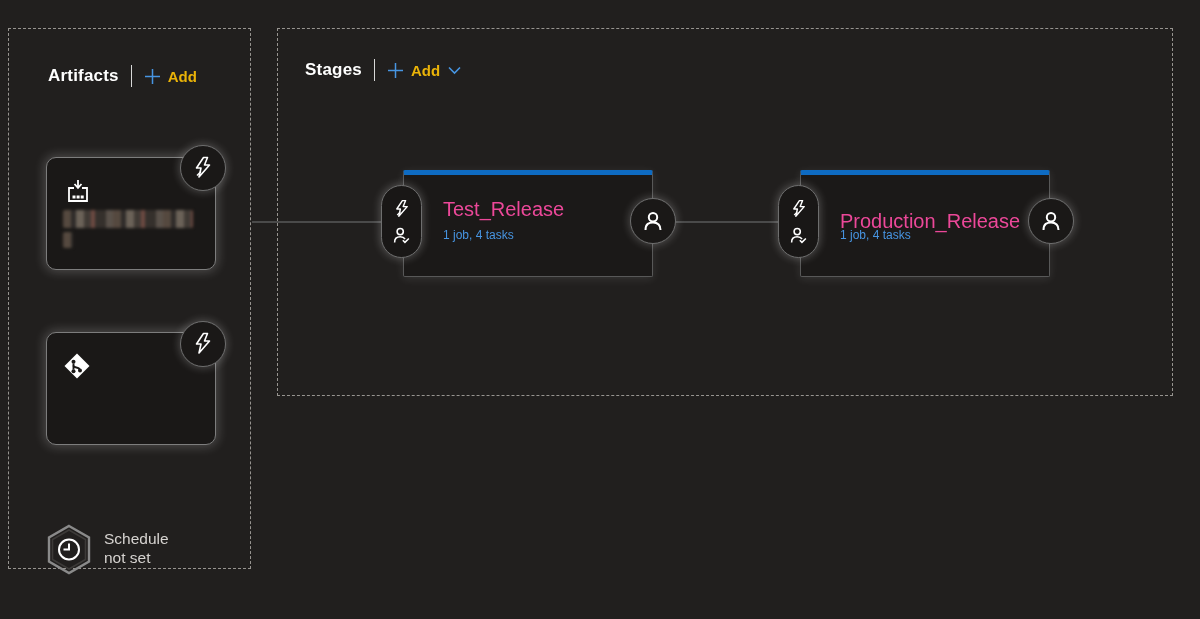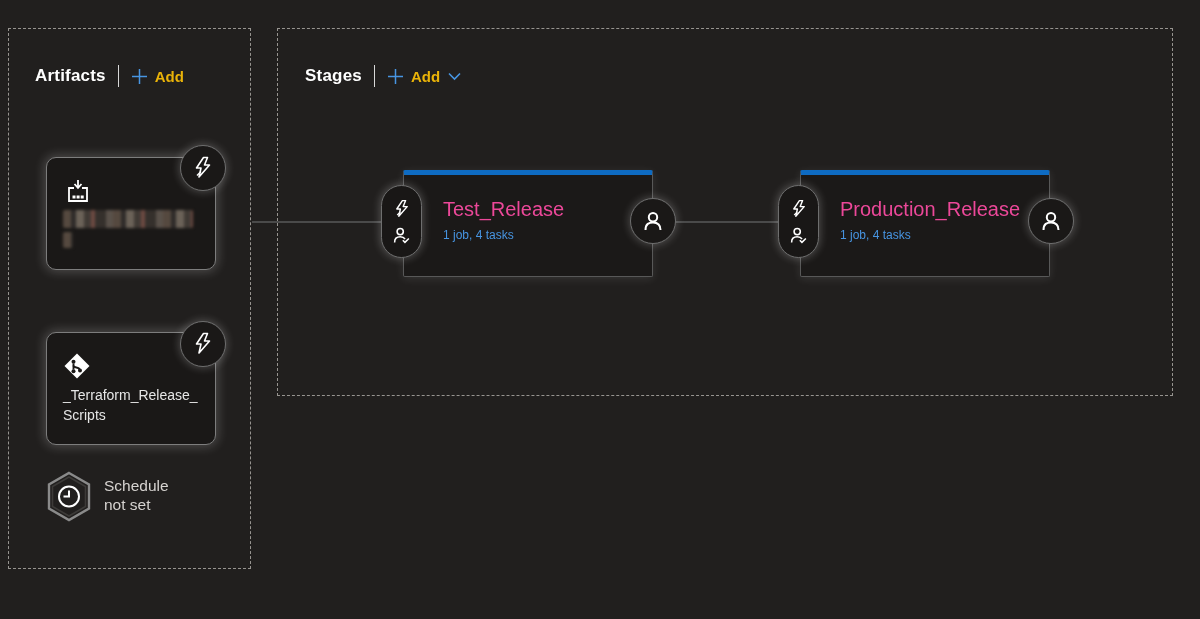--- a/index.html
+++ b/index.html
@@ -27,21 +27,21 @@
            background:#1a1817; border:1px solid #6e6e6e;
            box-shadow:0 0 9px 1px rgba(255,255,255,.22);
            display:flex; align-items:center; justify-content:center; cursor:pointer; }
   .artifact-name { position:absolute; color:#dcdcdc; font-size:14px; line-height:20px;
                    width:136px; word-break:break-all; }
   .mosaic-line { display:block; height:18px; width:130px; margin-bottom:4px;
     background:repeating-linear-gradient(90deg,#55493f 0 8px,#2e2b29 8px 13px,#6b6258 13px 21px,#403a35 21px 28px,#6e4a42 28px 32px,#35302c 32px 43px,#59514a 43px 50px);
     filter:blur(1.6px); border-radius:2px; }
   .mosaic-line.short { width:10px; height:16px; }
 
-  .sched { position:absolute; left:46px; top:471px; display:flex; align-items:flex-start; cursor:pointer; }
+  .sched { position:absolute; left:46px; top:524px; display:flex; align-items:flex-start; cursor:pointer; }
   .sched-text { margin-left:12px; margin-top:5px; color:#d6d3d0; font-size:15.5px; line-height:19px; }
 
   .connector { position:absolute; height:2px; background:#4a4a4a; }
 
   .stage-card { position:absolute; width:250px; height:107px; background:#1b1918;
                 border:1px solid #585858; border-top:5px solid #0e6bc2; border-radius:2px;
                 box-shadow:0 2px 10px rgba(255,255,255,.10); cursor:pointer; }
   .stage-title { position:absolute; color:#ec4899; font-size:20px; white-space:nowrap; }
   .stage-sub { position:absolute; color:#4795e2; font-size:12px; white-space:nowrap; cursor:pointer; }
   .pill { position:absolute; width:41px; height:73px; border-radius:21px;
@@ -52,34 +52,34 @@
   svg { display:block; }
 </style>
 </head>
 <body>
 
 <div class="page">
 
   <div class="panel artifacts-panel"></div>
   <div class="panel stages-panel"></div>
 
-  <div class="hdr" style="left:35px; top:62px;">
+  <div class="hdr" style="left:48px; top:62px;">
     <span class="hdr-title">Artifacts</span>
     <span class="hdr-sep"></span>
     <button class="add-btn">
       <span>
         <svg width="17" height="17" viewBox="0 0 17 17">
             <path d="M8.5 1v15M1 8.5h15" stroke="#4795e2" stroke-width="1.5" fill="none"></path>
           </svg>
       </span>
       <span>Add</span>
     </button>
   </div>
 
-  <div class="hdr" style="left:305px; top:62px;">
+  <div class="hdr" style="left:305px; top:56px;">
     <span class="hdr-title">Stages</span>
     <span class="hdr-sep"></span>
     <button class="add-btn">
       <span>
         <svg width="17" height="17" viewBox="0 0 17 17">
             <path d="M8.5 1v15M1 8.5h15" stroke="#4795e2" stroke-width="1.5" fill="none"></path>
           </svg>
       </span>
       <span>Add</span>
     </button>
@@ -126,21 +126,20 @@
         <path d="M14 1.5L26.5 14 14 26.5 1.5 14z" fill="#ffffff"></path>
         <g stroke="#1a1817" stroke-width="1.9" fill="none">
           <path d="M10.5 11.5v6"></path>
           <path d="M10.5 13.5c0 3 5.5 1 6 4"></path>
         </g>
         <circle cx="10.5" cy="9.7" r="2" fill="#1a1817"></circle>
         <circle cx="10.5" cy="19.3" r="2" fill="#1a1817"></circle>
         <circle cx="17" cy="18.6" r="2" fill="#1a1817"></circle>
       </svg>
     </span>
-    <div class="artifact-name" style="left:16px; top:52px; color:#e6e6e6;">_Terraform_Release_Scripts</div>
   </div>
   <div class="badge" style="left:180px; top:321px;">
     <span>
       <svg width="20" height="24" viewBox="0 0 20 24" fill="none" stroke="#ffffff" stroke-width="1.6" stroke-linejoin="round">
         <path d="M10.5 1.5L3.5 12h4.5L6 21l10.5-12h-5l3-7.5z"></path>
       </svg>
     </span>
   </div>
 
   <div class="sched">
@@ -179,21 +178,21 @@
   <div class="badge" style="left:630px; top:198px;">
     <span>
       <svg width="24" height="24" viewBox="0 0 24 24" fill="none" stroke="#ffffff" stroke-width="2">
         <circle cx="12" cy="8.2" r="4.2"></circle>
         <path d="M4.5 21c0-6.2 3.5-7.6 7.5-7.6s7.5 1.4 7.5 7.6"></path>
       </svg>
     </span>
   </div>
 
   <div class="stage-card" style="left:800px; top:170px;"></div>
-  <div class="stage-title" style="left:840px; top:198px;">Production_Release</div>
+  <div class="stage-title" style="left:840px; top:210px;">Production_Release</div>
   <div class="stage-sub" style="left:840px; top:228px;">1 job, 4 tasks</div>
   <div class="pill" style="left:778px; top:185px;">
     <span>
       <svg width="16" height="20" viewBox="0 0 20 24" fill="none" stroke="#ffffff" stroke-width="1.8" stroke-linejoin="round">
         <path d="M10.5 1.5L3.5 12h4.5L6 21l10.5-12h-5l3-7.5z"></path>
         <path d="M4 19.5l4-4" stroke-width="1.5"></path>
       </svg>
     </span>
     <span>
       <svg width="19" height="19" viewBox="0 0 22 22" fill="none" stroke="#ffffff" stroke-width="1.8">

